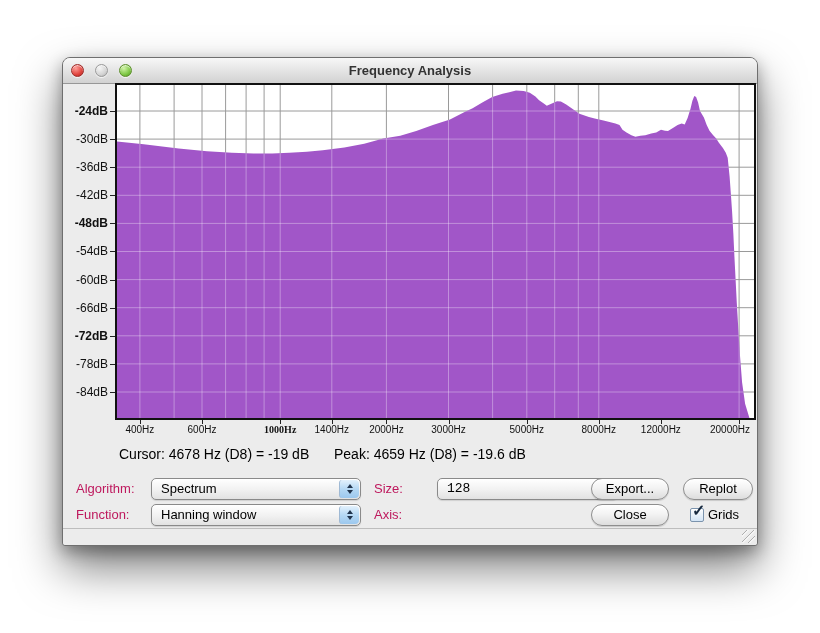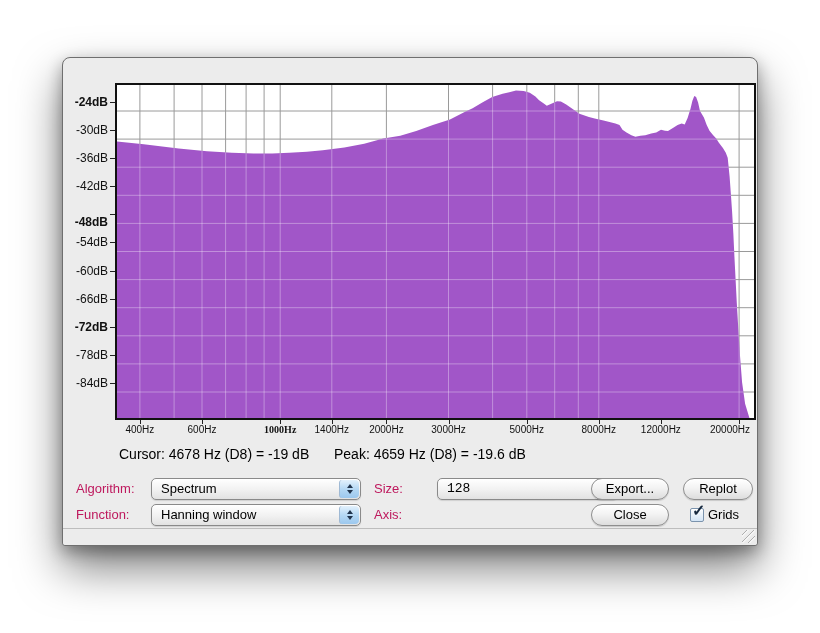--- a/index.html
+++ b/index.html
@@ -15,21 +15,21 @@
             border-bottom:1px solid #979797;border-radius:7px 7px 0 0;}
   .title{position:absolute;left:0;right:0;top:0;height:25px;line-height:25px;
          text-align:center;font-size:13px;font-weight:bold;color:#333;}
   .lights{position:absolute;left:8px;top:6px;display:flex;gap:11px;}
   .light{width:13px;height:13px;border-radius:50%;box-sizing:border-box;
          box-shadow:inset 0 1px 1px rgba(255,255,255,.7), 0 1px 1px rgba(255,255,255,.8);}
   .light.red{background:radial-gradient(circle at 35% 30%,#ff9d97,#e0443e 60%,#a8201d);border:1px solid #9d2b28;}
   .light.gray{background:radial-gradient(circle at 35% 30%,#f5f5f5,#d4d4d4 60%,#ababab);border:1px solid #9a9a9a;}
   .light.green{background:radial-gradient(circle at 35% 30%,#d2f3a9,#7ec845 60%,#4e8f1e);border:1px solid #5d8f2c;}
   
-  .ylabels{position:absolute;left:0;top:18px;width:52px;height:333px;}
+  .ylabels{position:absolute;left:0;top:27px;width:52px;height:333px;}
   .ylab{position:absolute;right:7px;font-size:12px;color:#111;transform:translateY(-50%);}
   .ylab.bold{font-weight:bold;}
   .ytick{position:absolute;right:0;width:5px;height:1px;background:#222;}
   .plot{position:absolute;left:52px;top:25px;width:637px;height:333px;
         border:2px solid #111;background:#fff;}
   .plot svg{display:block;width:637px;height:333px;}
   .xlabels{position:absolute;left:52px;top:362px;width:643px;height:20px;}
   .xtick{position:absolute;top:0;width:1px;height:4px;background:#222;}
   .xlab{position:absolute;top:4px;font-size:10px;color:#111;transform:translateX(-50%);white-space:nowrap;}
   .xlab.bold{font-weight:bold;}
@@ -65,31 +65,39 @@
   .bottombar{position:absolute;left:0;right:0;top:472px;bottom:0;border-radius:0 0 3px 3px;background:#ececec;}
   .grip{position:absolute;right:2px;bottom:2px;width:13px;height:13px;
         background:repeating-linear-gradient(135deg,transparent 0 3px,#aeaeae 3px 4px,#f5f5f5 4px 5px);}
 </style>
 </head>
 <body>
 
 <div class="stage">
   <div class="window">
 
+    <div class="titlebar">
+      <div class="lights">
+        <div class="light red"></div>
+        <div class="light gray"></div>
+        <div class="light green"></div>
+      </div>
+      <div class="title">Frequency Analysis</div>
+    </div>
 
     <div class="ylabels" id="ylabels">
         <div class="ylab bold" style="top: 25.9923px;">-24dB</div>
         <div class="ytick" style="top: 25.9923px;"></div>
         <div class="ylab" style="top: 54.0921px;">-30dB</div>
         <div class="ytick" style="top: 54.0921px;"></div>
         <div class="ylab" style="top: 82.1919px;">-36dB</div>
         <div class="ytick" style="top: 82.1919px;"></div>
         <div class="ylab" style="top: 110.292px;">-42dB</div>
         <div class="ytick" style="top: 110.292px;"></div>
-        <div class="ylab bold" style="top: 138.392px; margin-top: 8px;">-48dB</div>
+        <div class="ylab bold" style="top: 138.392px;">-48dB</div>
         <div class="ytick" style="top: 138.392px;"></div>
         <div class="ylab" style="top: 166.491px;">-54dB</div>
         <div class="ytick" style="top: 166.491px;"></div>
         <div class="ylab" style="top: 194.591px;">-60dB</div>
         <div class="ytick" style="top: 194.591px;"></div>
         <div class="ylab" style="top: 222.691px;">-66dB</div>
         <div class="ytick" style="top: 222.691px;"></div>
         <div class="ylab bold" style="top: 250.791px;">-72dB</div>
         <div class="ytick" style="top: 250.791px;"></div>
         <div class="ylab" style="top: 278.891px;">-78dB</div>

